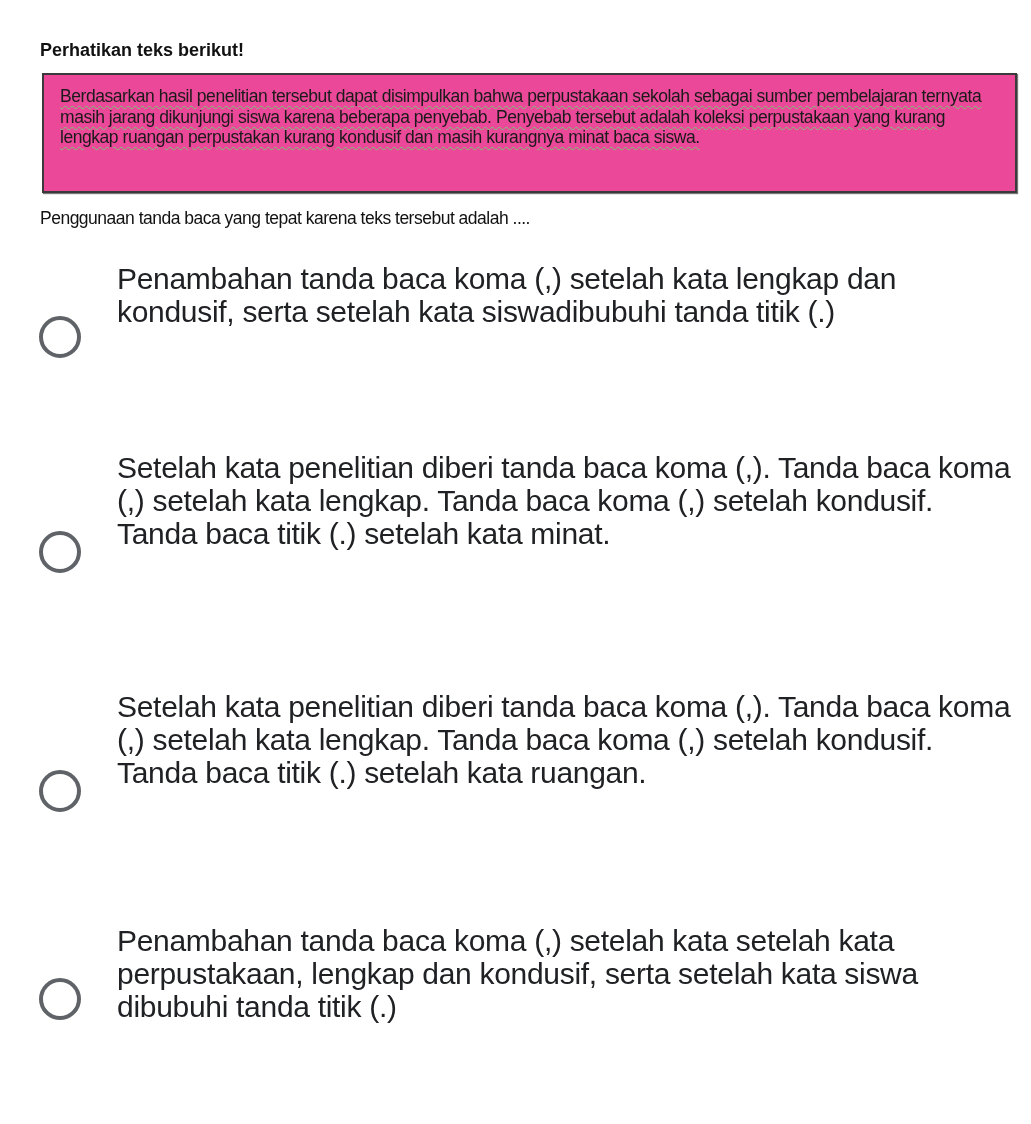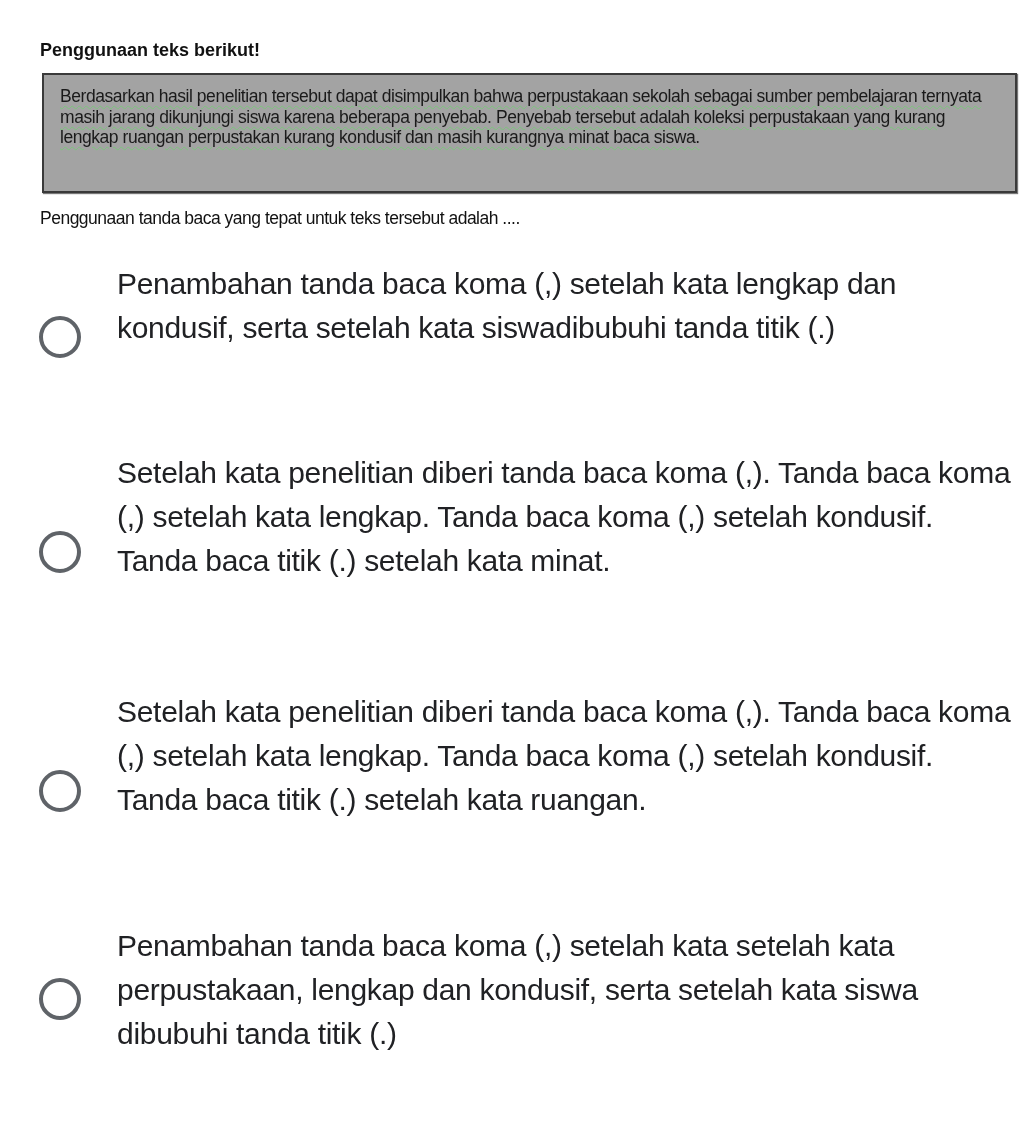--- a/index.html
+++ b/index.html
@@ -3,63 +3,63 @@
   <meta charset="utf-8">
   <style>
     html, body { margin: 0; padding: 0; background: #ffffff; }
     body { width: 1031px; height: 1124px; position: relative; overflow: hidden; color: #202124; }
     .prompt-title {
       position: absolute; left: 40px; top: 40px;
       font-family: "Liberation Sans", sans-serif; font-weight: bold; font-size: 18px; color: #111;
     }
     .passage-box {
       position: absolute; left: 42px; top: 73px; width: 971px; height: 116px;
-      border: 2px solid #3a3a3a; box-shadow: 1px 1px 1px #777; background: #a3a3a3;
+      border: 2px solid #3a3a3a; box-shadow: 1px 1px 1px #777; background: #ec4899;
     }
     .passage-text {
       position: absolute; left: 16px; top: 11px; right: 10px;
       font-family: "Liberation Sans", sans-serif; font-size: 17.5px; line-height: 20.5px; color: #1a1a1a;
       letter-spacing: -0.45px; text-decoration: underline wavy #7cc47c; text-decoration-thickness: 1px;
       text-underline-offset: 3px;
     }
     .question {
       position: absolute; left: 40px; top: 208px;
       font-family: "Liberation Sans", sans-serif; font-size: 17.5px; color: #111; letter-spacing: -0.5px;
     }
     .option {
       position: absolute; left: 0; width: 1031px; cursor: pointer;
     }
     .radio {
       position: absolute; left: 39px; width: 34px; height: 34px; border: 4px solid #5f6368;
       border-radius: 50%; box-sizing: content-box; background: #fff;
     }
     .option-label {
       position: absolute; left: 117px; width: 900px;
-      font-family: "Liberation Sans", sans-serif; font-size: 30px; line-height: 44px; color: #202124;
+      font-family: "Liberation Sans", sans-serif; font-size: 30px; line-height: 33px; color: #202124;
       letter-spacing: -0.3px;
     }
     #opt0 { top: 262px; height: 150px; }
     #opt0 .radio { top: 54px; }
     #opt1 { top: 451px; height: 200px; }
     #opt1 .radio { top: 80px; }
     #opt2 { top: 690px; height: 200px; }
     #opt2 .radio { top: 80px; }
     #opt3 { top: 924px; height: 150px; padding-left: 28px; }
     #opt3 .radio { top: 54px; }
   </style>
 </head>
 <body>
 
-<div class="prompt-title">Penggunaan teks berikut!</div>
+<div class="prompt-title">Perhatikan teks berikut!</div>
 
 <div class="passage-box">
   <div class="passage-text">Berdasarkan hasil penelitian tersebut dapat disimpulkan bahwa perpustakaan sekolah sebagai sumber pembelajaran ternyata masih jarang dikunjungi siswa karena beberapa penyebab. Penyebab tersebut adalah koleksi perpustakaan yang kurang lengkap ruangan perpustakan kurang kondusif dan masih kurangnya minat baca siswa.</div>
 </div>
 
-<div class="question">Penggunaan tanda baca yang tepat untuk teks tersebut adalah ....</div>
+<div class="question">Penggunaan tanda baca yang tepat karena teks tersebut adalah ....</div>
 
 <div id="opt0" class="option">
   <div class="radio"></div>
   <div class="option-label">Penambahan tanda baca koma (,) setelah kata lengkap dan kondusif, serta setelah kata siswadibubuhi tanda titik (.)</div>
 </div>
 
 <div id="opt1" class="option">
   <div class="radio"></div>
   <div class="option-label">Setelah kata penelitian diberi tanda baca koma (,). Tanda baca koma (,) setelah kata lengkap. Tanda baca koma (,) setelah kondusif. Tanda baca titik (.) setelah kata minat.</div>
 </div>

